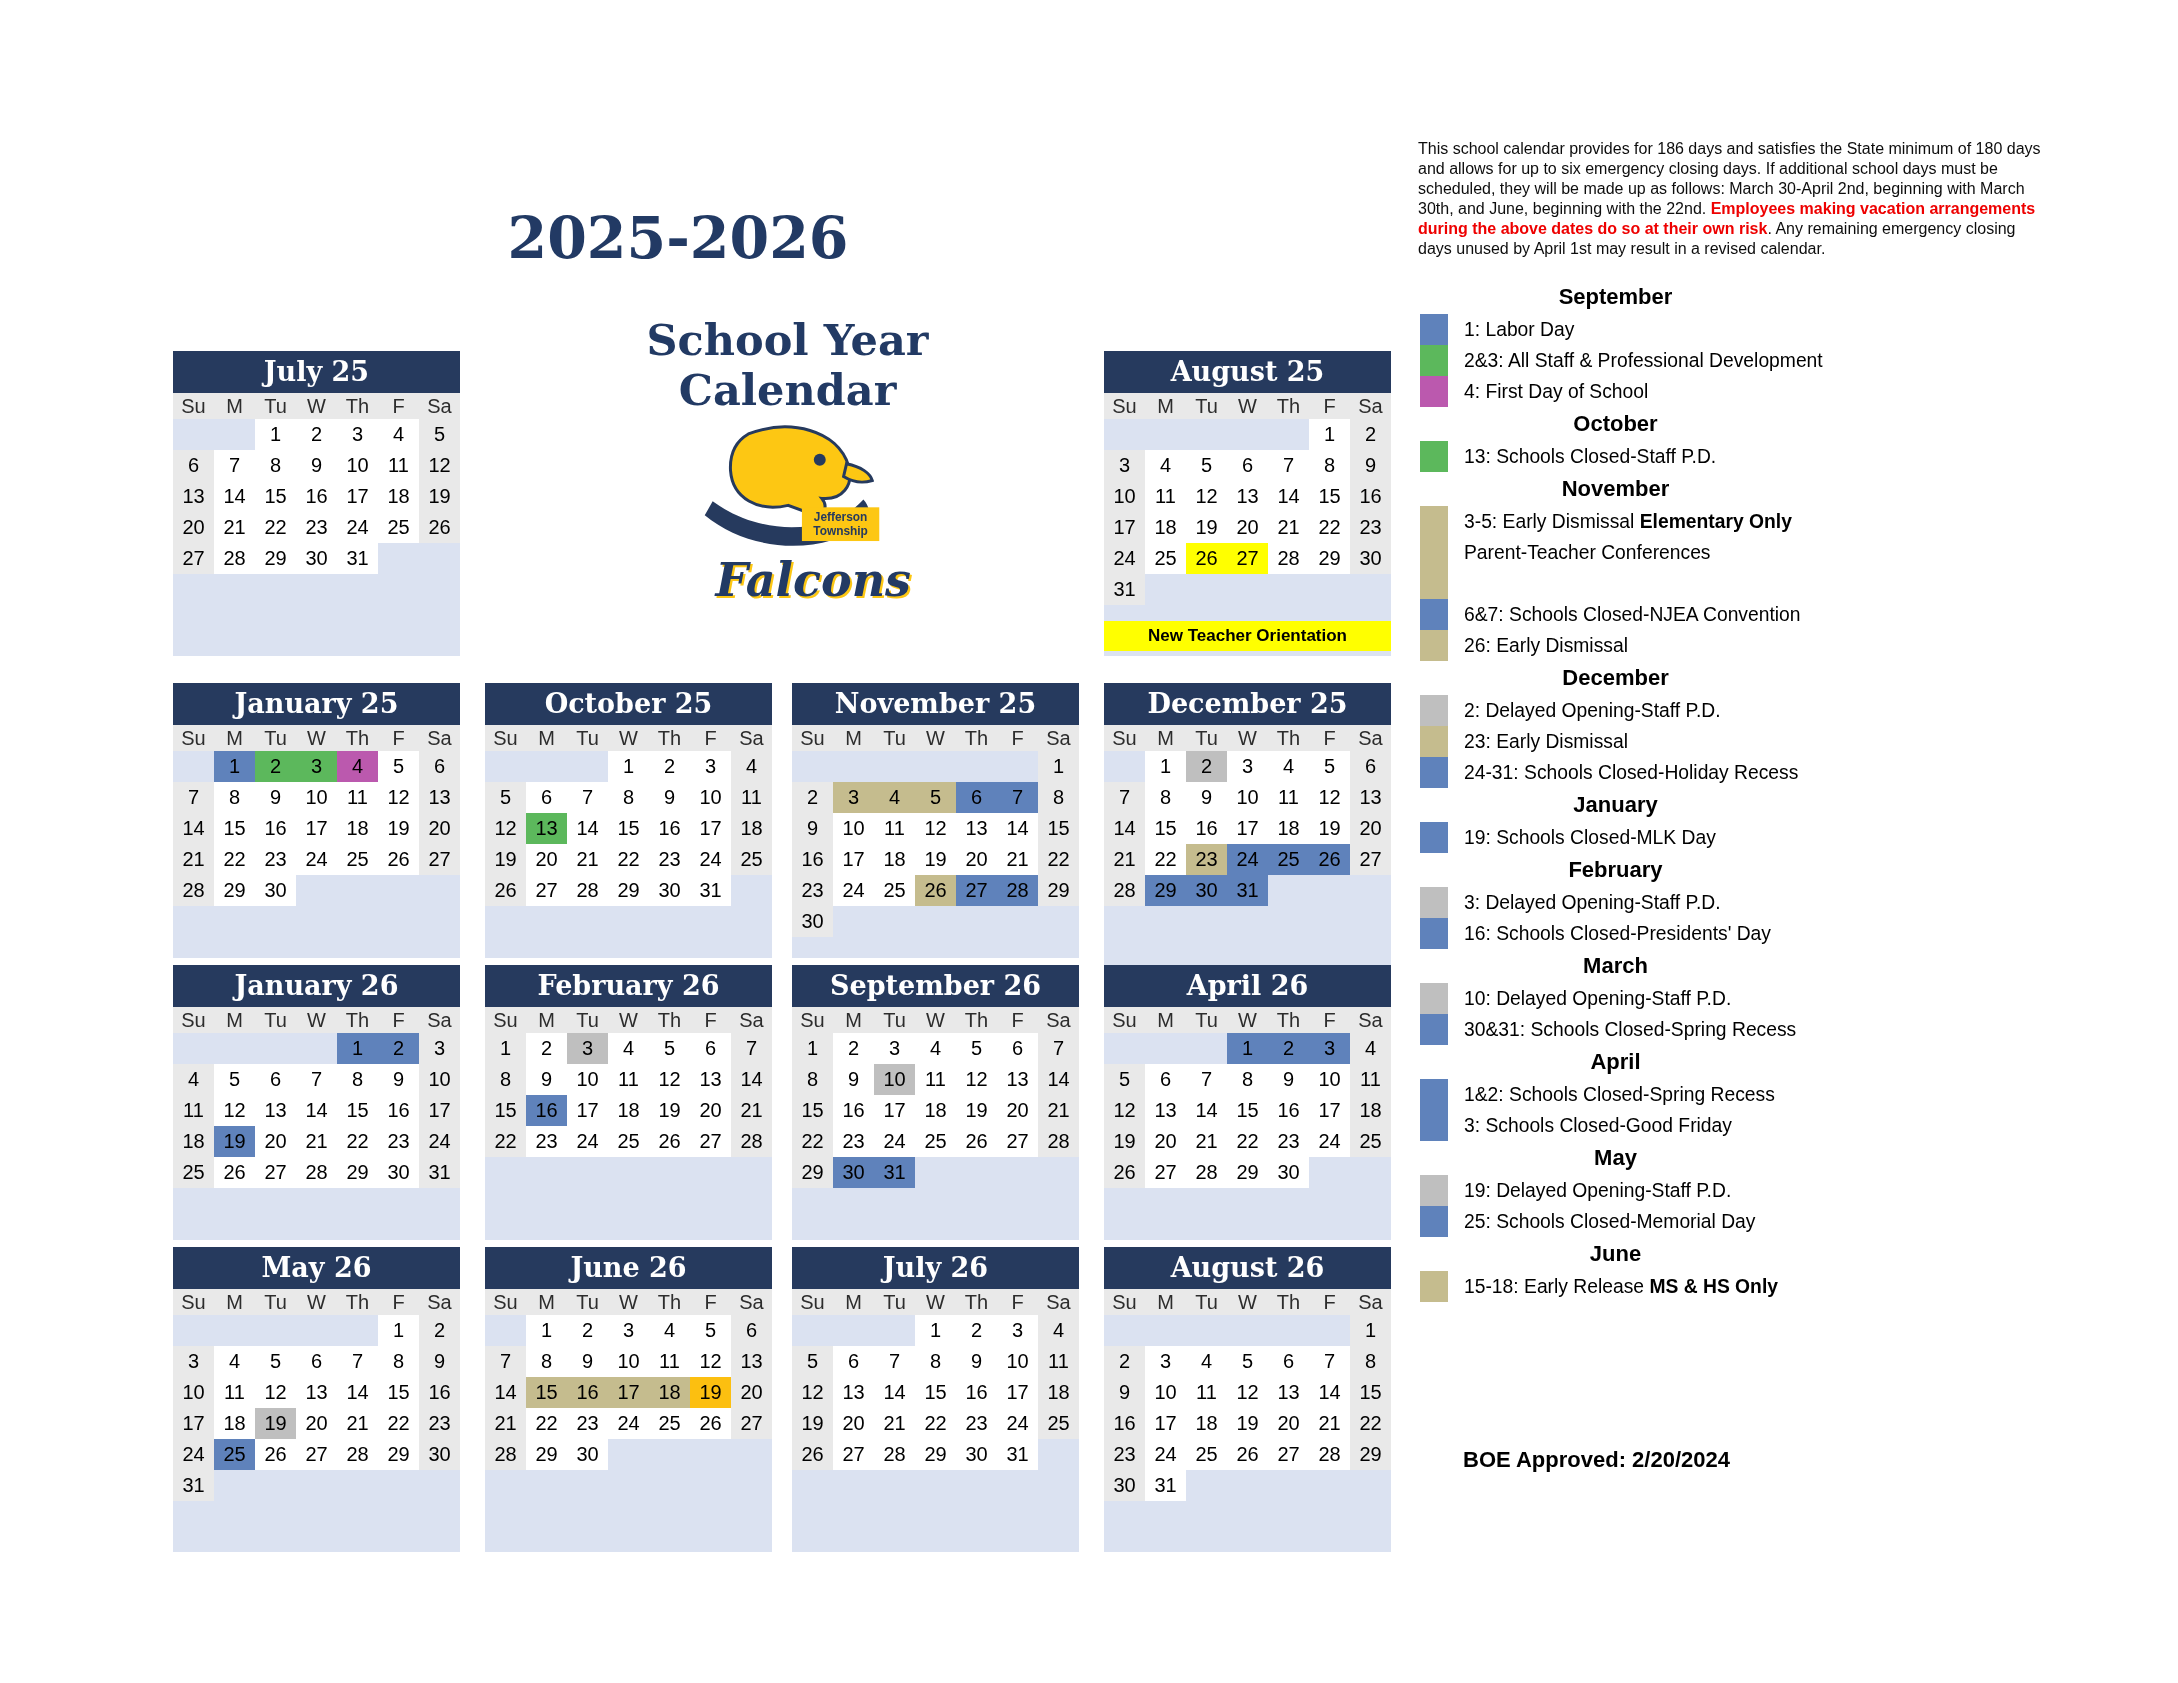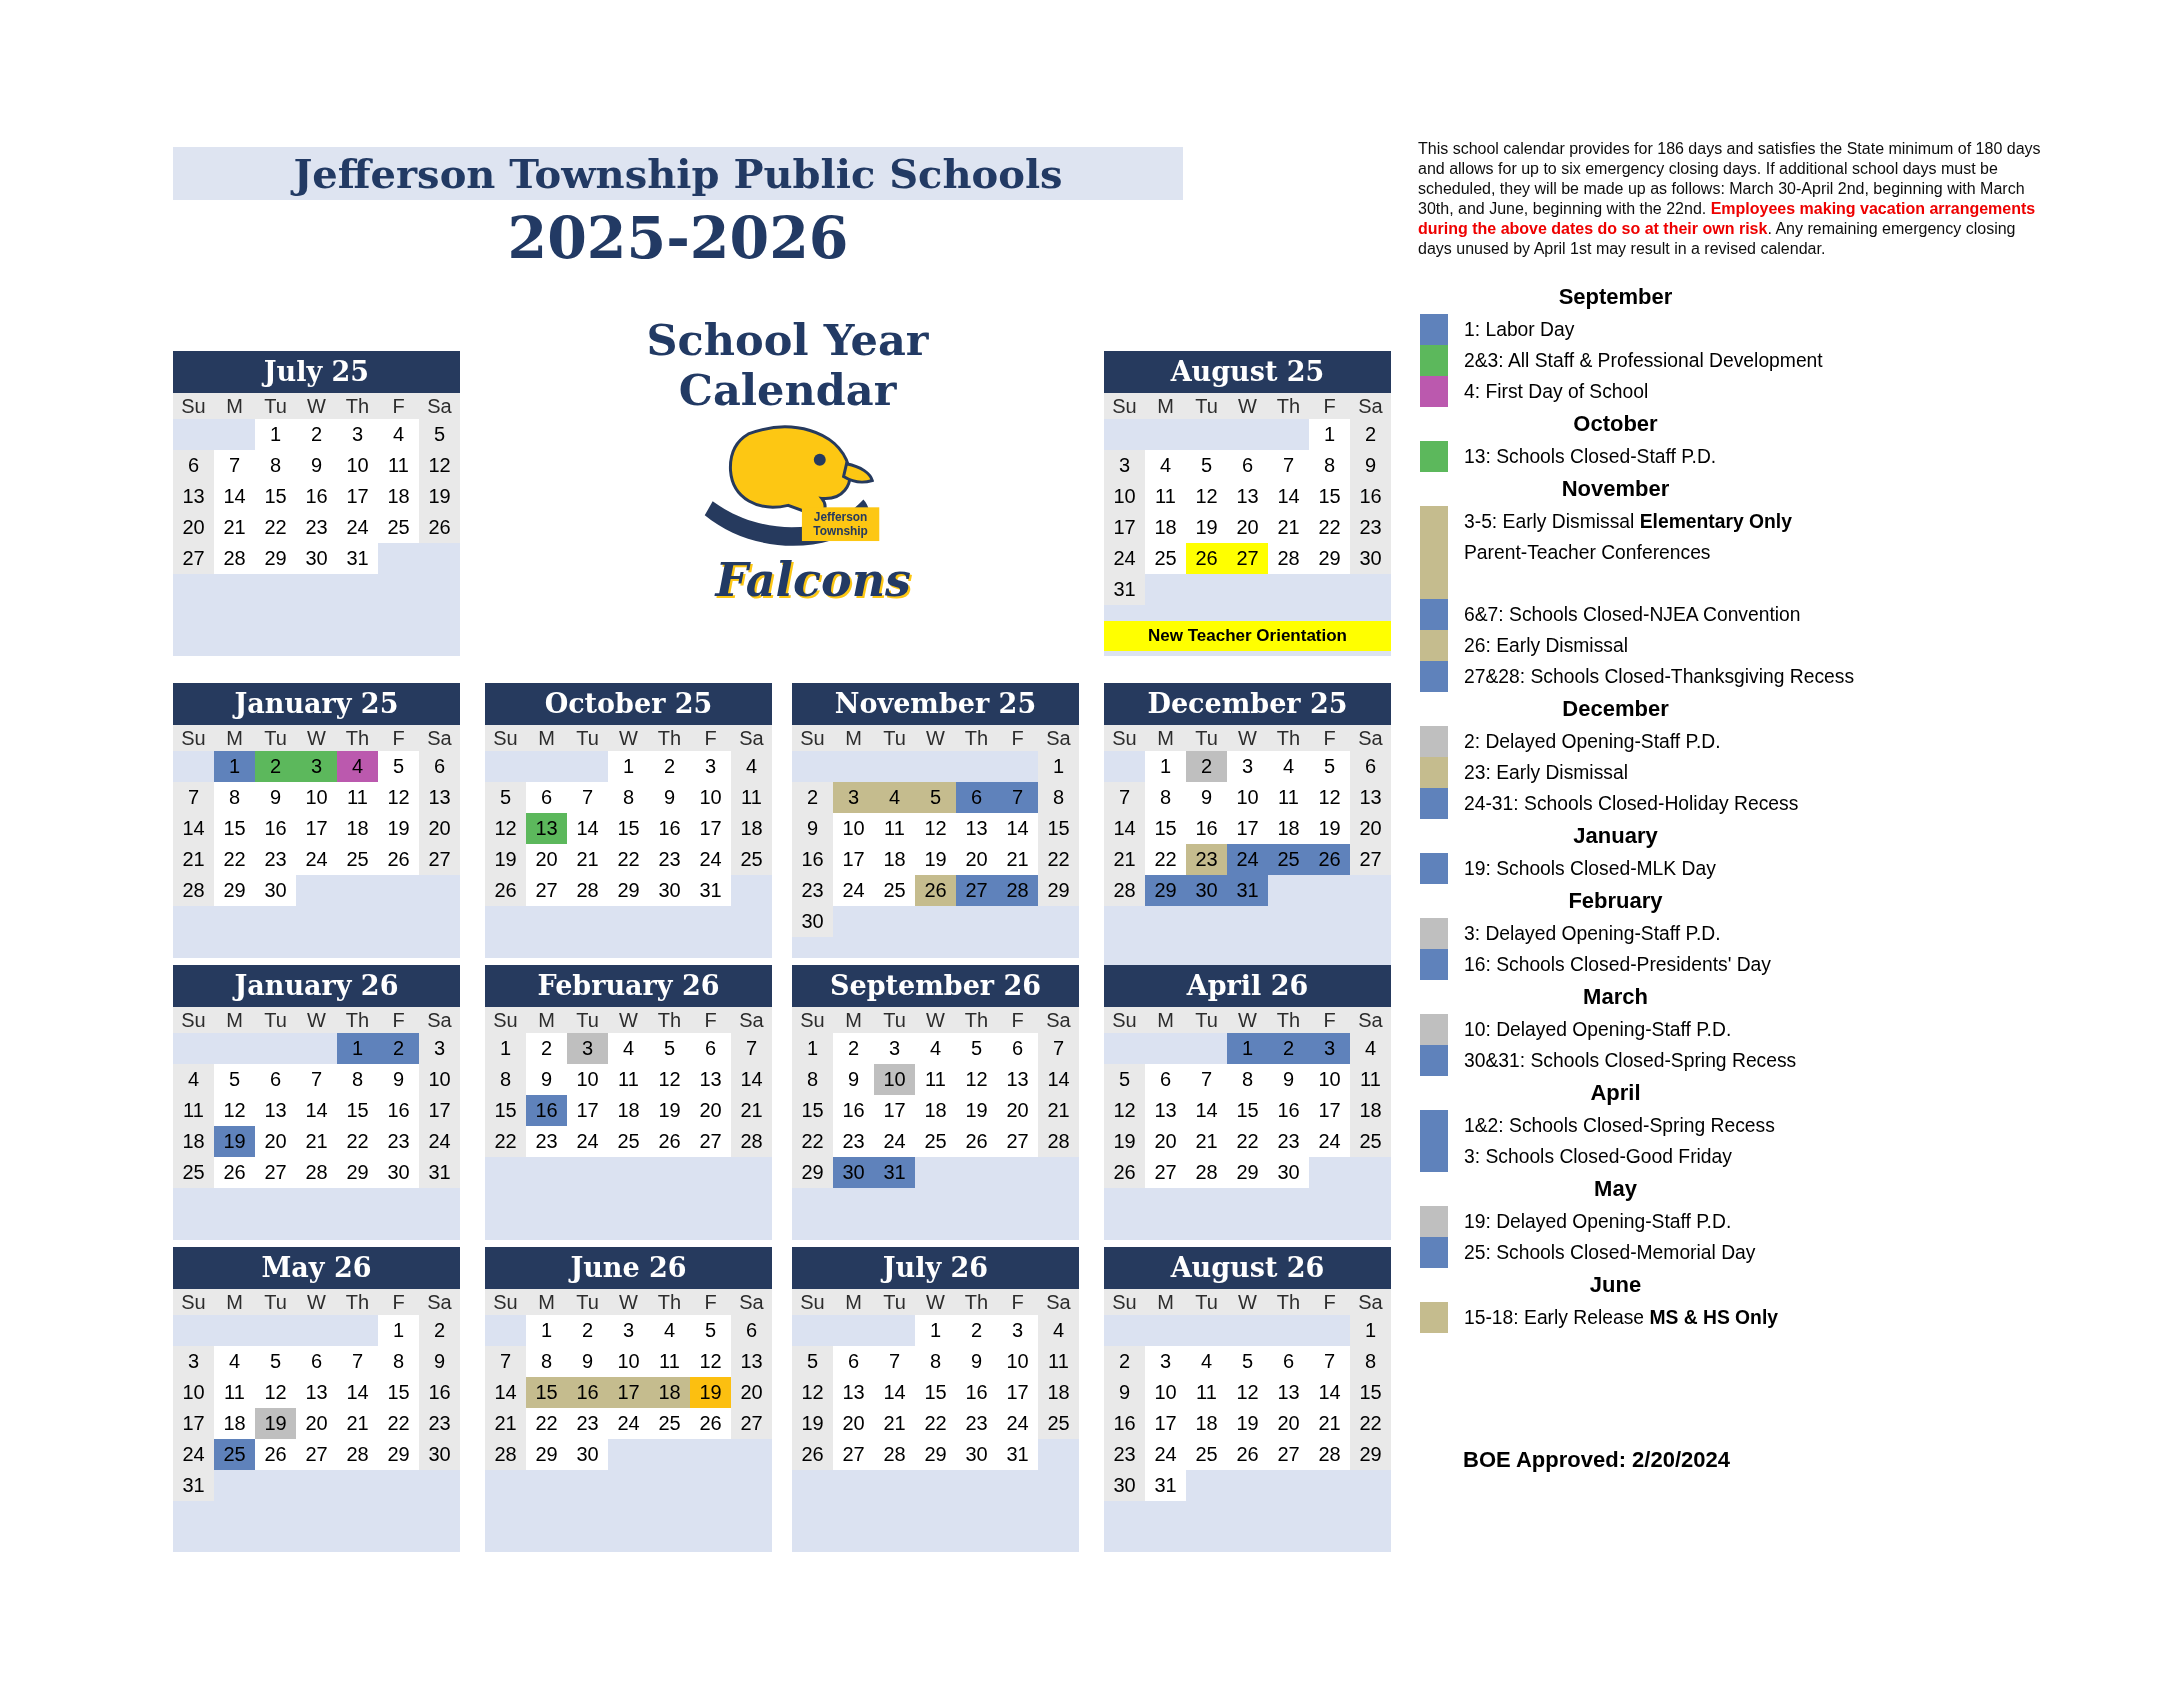--- a/index.html
+++ b/index.html
@@ -39,23 +39,20 @@
   .lines{flex:1;}
   .line{font-size:19.3px;line-height:31px;color:#000;white-space:nowrap;}
   .line b{font-weight:bold;}
   .boe{position:absolute;left:1463px;top:1447px;font-weight:bold;font-size:22px;color:#000;}
 </style>
 </head>
 <body>
 
 <div id="page">
 
-  <div class="band">
-    <div class="t">Jefferson Township Public Schools</div>
-  </div>
   <div class="year">2025-2026</div>
   <div class="subtitle">School Year Calendar</div>
 
   <div class="logo">
     <svg width="238" height="139" viewBox="0 0 240 140">
       <path d="M40,86 C92,124 162,118 192,84 C199,92 200,101 193,108 C152,141 78,138 32,100 Z" fill="#263a5e"></path>
       <path d="M76,18 C118,2 166,14 177,50 C183,70 170,85 150,83 C158,93 150,102 138,98 L116,90 C86,97 60,83 58,55 C57,37 64,25 76,18 Z" fill="#fdc713" stroke="#263a5e" stroke-width="3"></path>
       <path d="M175,48 C190,51 199,58 201,65 C191,68 180,66 172,61 Z" fill="#fdc713" stroke="#263a5e" stroke-width="3"></path>
       <circle cx="148" cy="44" r="6" fill="#263a5e"></circle>
       <rect x="130" y="92" width="78" height="34" fill="#fdc713"></rect>
@@ -937,26 +934,20 @@
         <div class="lines">
           <div class="line"><span>6&amp;7: Schools Closed-NJEA Convention</span></div>
         </div>
       </div>
       <div class="entry">
         <div class="swatch" style="background: rgb(197, 188, 142);"></div>
         <div class="lines">
           <div class="line"><span>26: Early Dismissal</span></div>
         </div>
       </div>
-      <div class="entry">
-        <div class="swatch" style="background: rgb(95, 130, 187);"></div>
-        <div class="lines">
-          <div class="line"><span>27&amp;28: Schools Closed-Thanksgiving Recess</span></div>
-        </div>
-      </div>
       <div class="lheading">December</div>
       <div class="entry">
         <div class="swatch" style="background: rgb(191, 191, 191);"></div>
         <div class="lines">
           <div class="line"><span>2: Delayed Opening-Staff P.D.</span></div>
         </div>
       </div>
       <div class="entry">
         <div class="swatch" style="background: rgb(197, 188, 142);"></div>
         <div class="lines">

